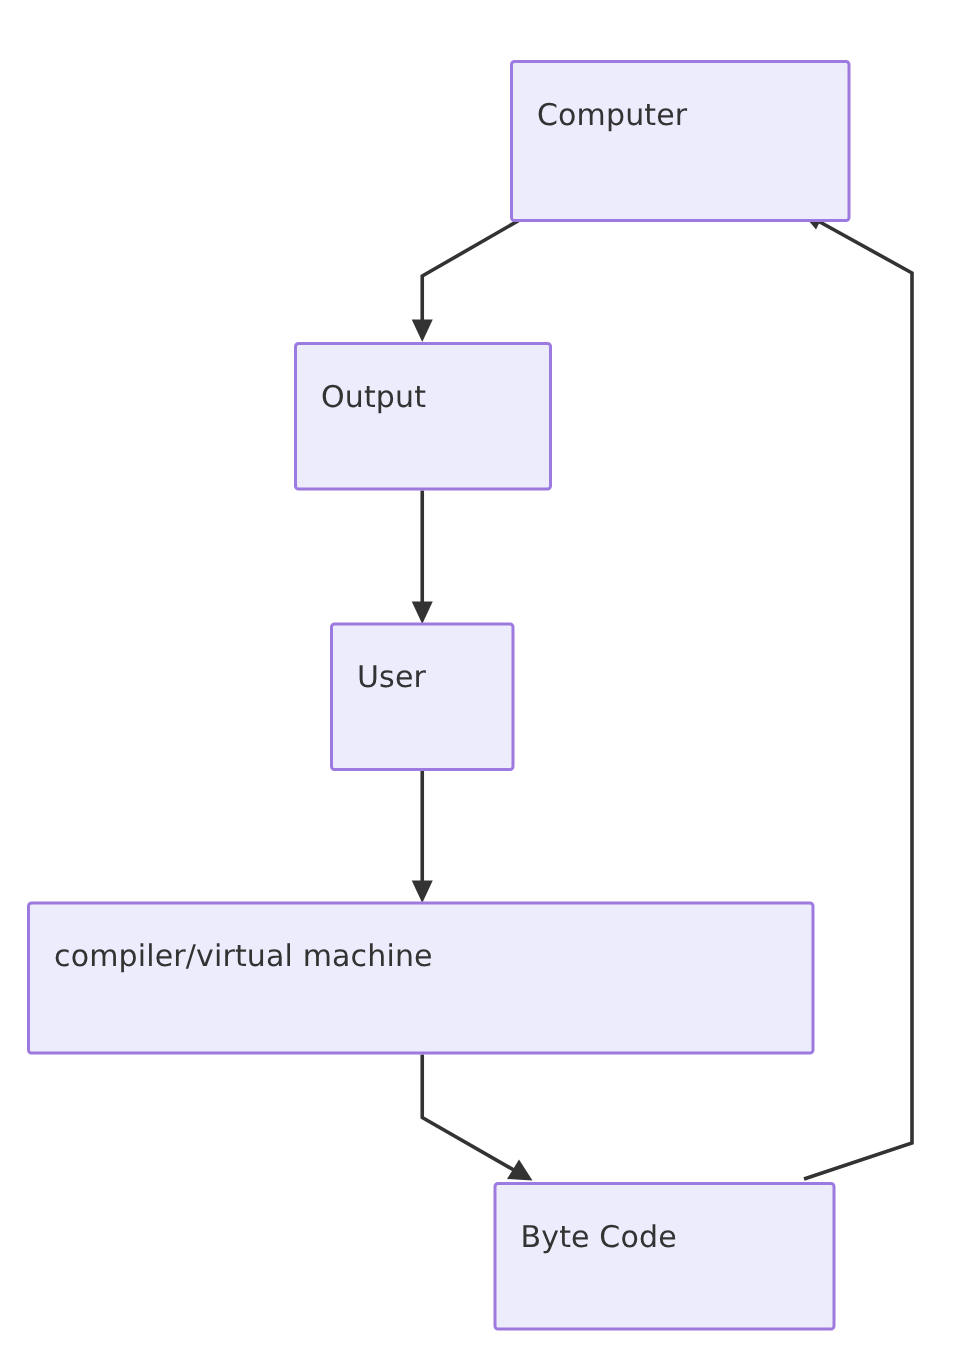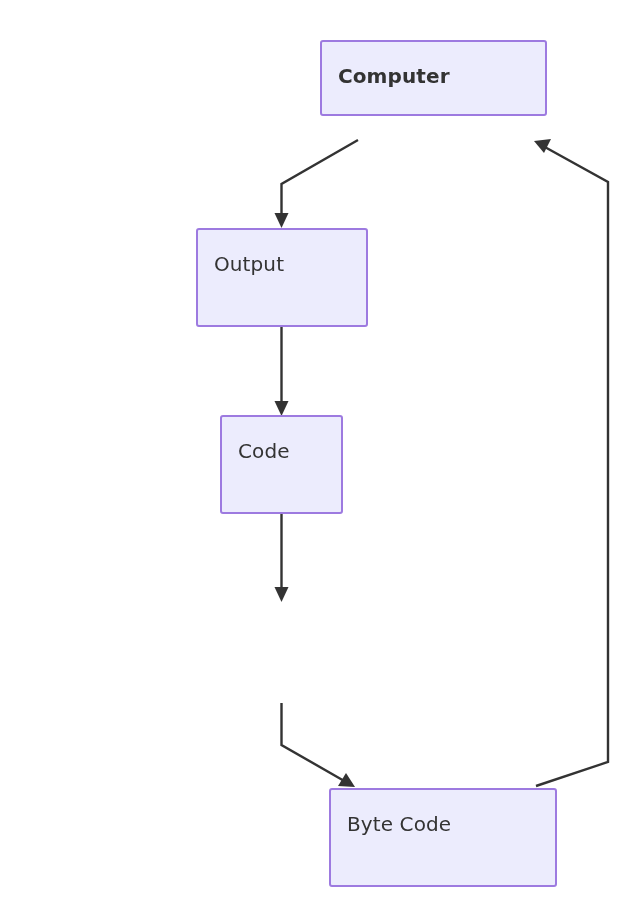--- a/index.html
+++ b/index.html
@@ -42,21 +42,21 @@
     position: absolute;
     left: 16px;
     top: 21px;
     font-size: 20px;
     line-height: 26px;
     color: #333333;
     white-space: nowrap;
     letter-spacing: 0.1px;
   }
   
-  #node-computer  { left: 320px; top: 40px;  width: 227px; height: 76px; font-weight: bold; }
+  #node-computer  { left: 340px; top: 40px;  width: 227px; height: 108px; }
   #node-output    { left: 196px; top: 228px; width: 172px; height: 99px; }
   #node-user      { left: 220px; top: 415px; width: 123px; height: 99px; }
   #node-compiler  { left: 18px;  top: 601px; width: 525px; height: 102px; }
   #node-bytecode  { left: 329px; top: 788px; width: 228px; height: 99px; }
 
   .edge-path {
     fill: none;
     stroke: #333333;
     stroke-width: 2.4;
     stroke-linecap: butt;
@@ -102,21 +102,24 @@
 
   <div class="node" id="node-computer">
     <span class="node-label">Computer</span>
   </div>
 
   <div class="node" id="node-output">
     <span class="node-label">Output</span>
   </div>
 
   <div class="node" id="node-user">
-    <span class="node-label">Code</span>
+    <span class="node-label">User</span>
   </div>
 
+  <div class="node" id="node-compiler">
+    <span class="node-label">compiler/virtual machine</span>
+  </div>
 
   <div class="node" id="node-bytecode">
     <span class="node-label">Byte Code</span>
   </div>
 
 </div>
 
 </body></html>

